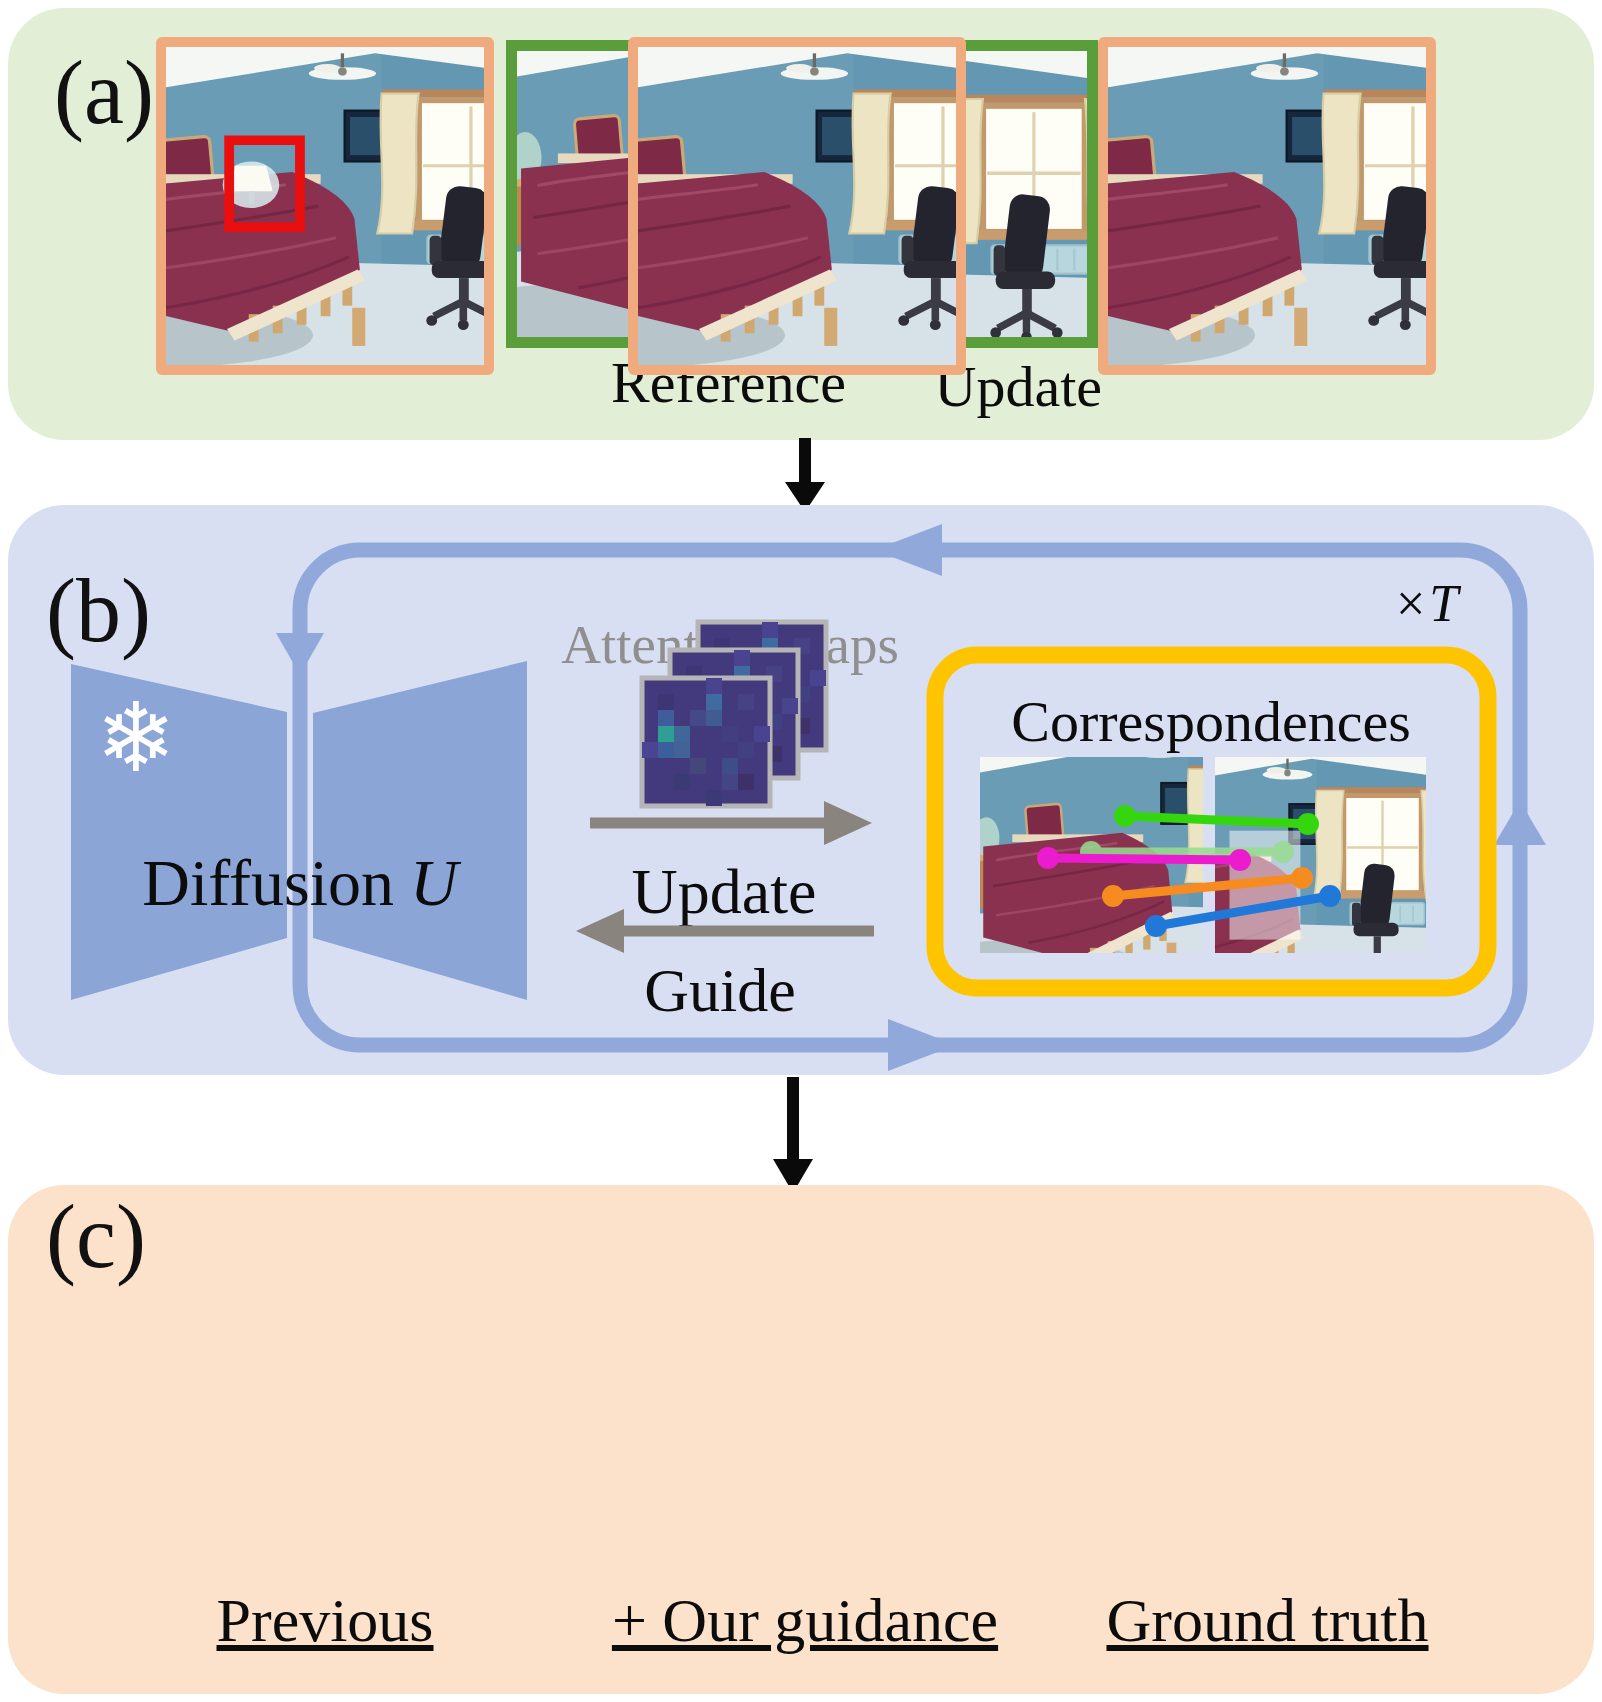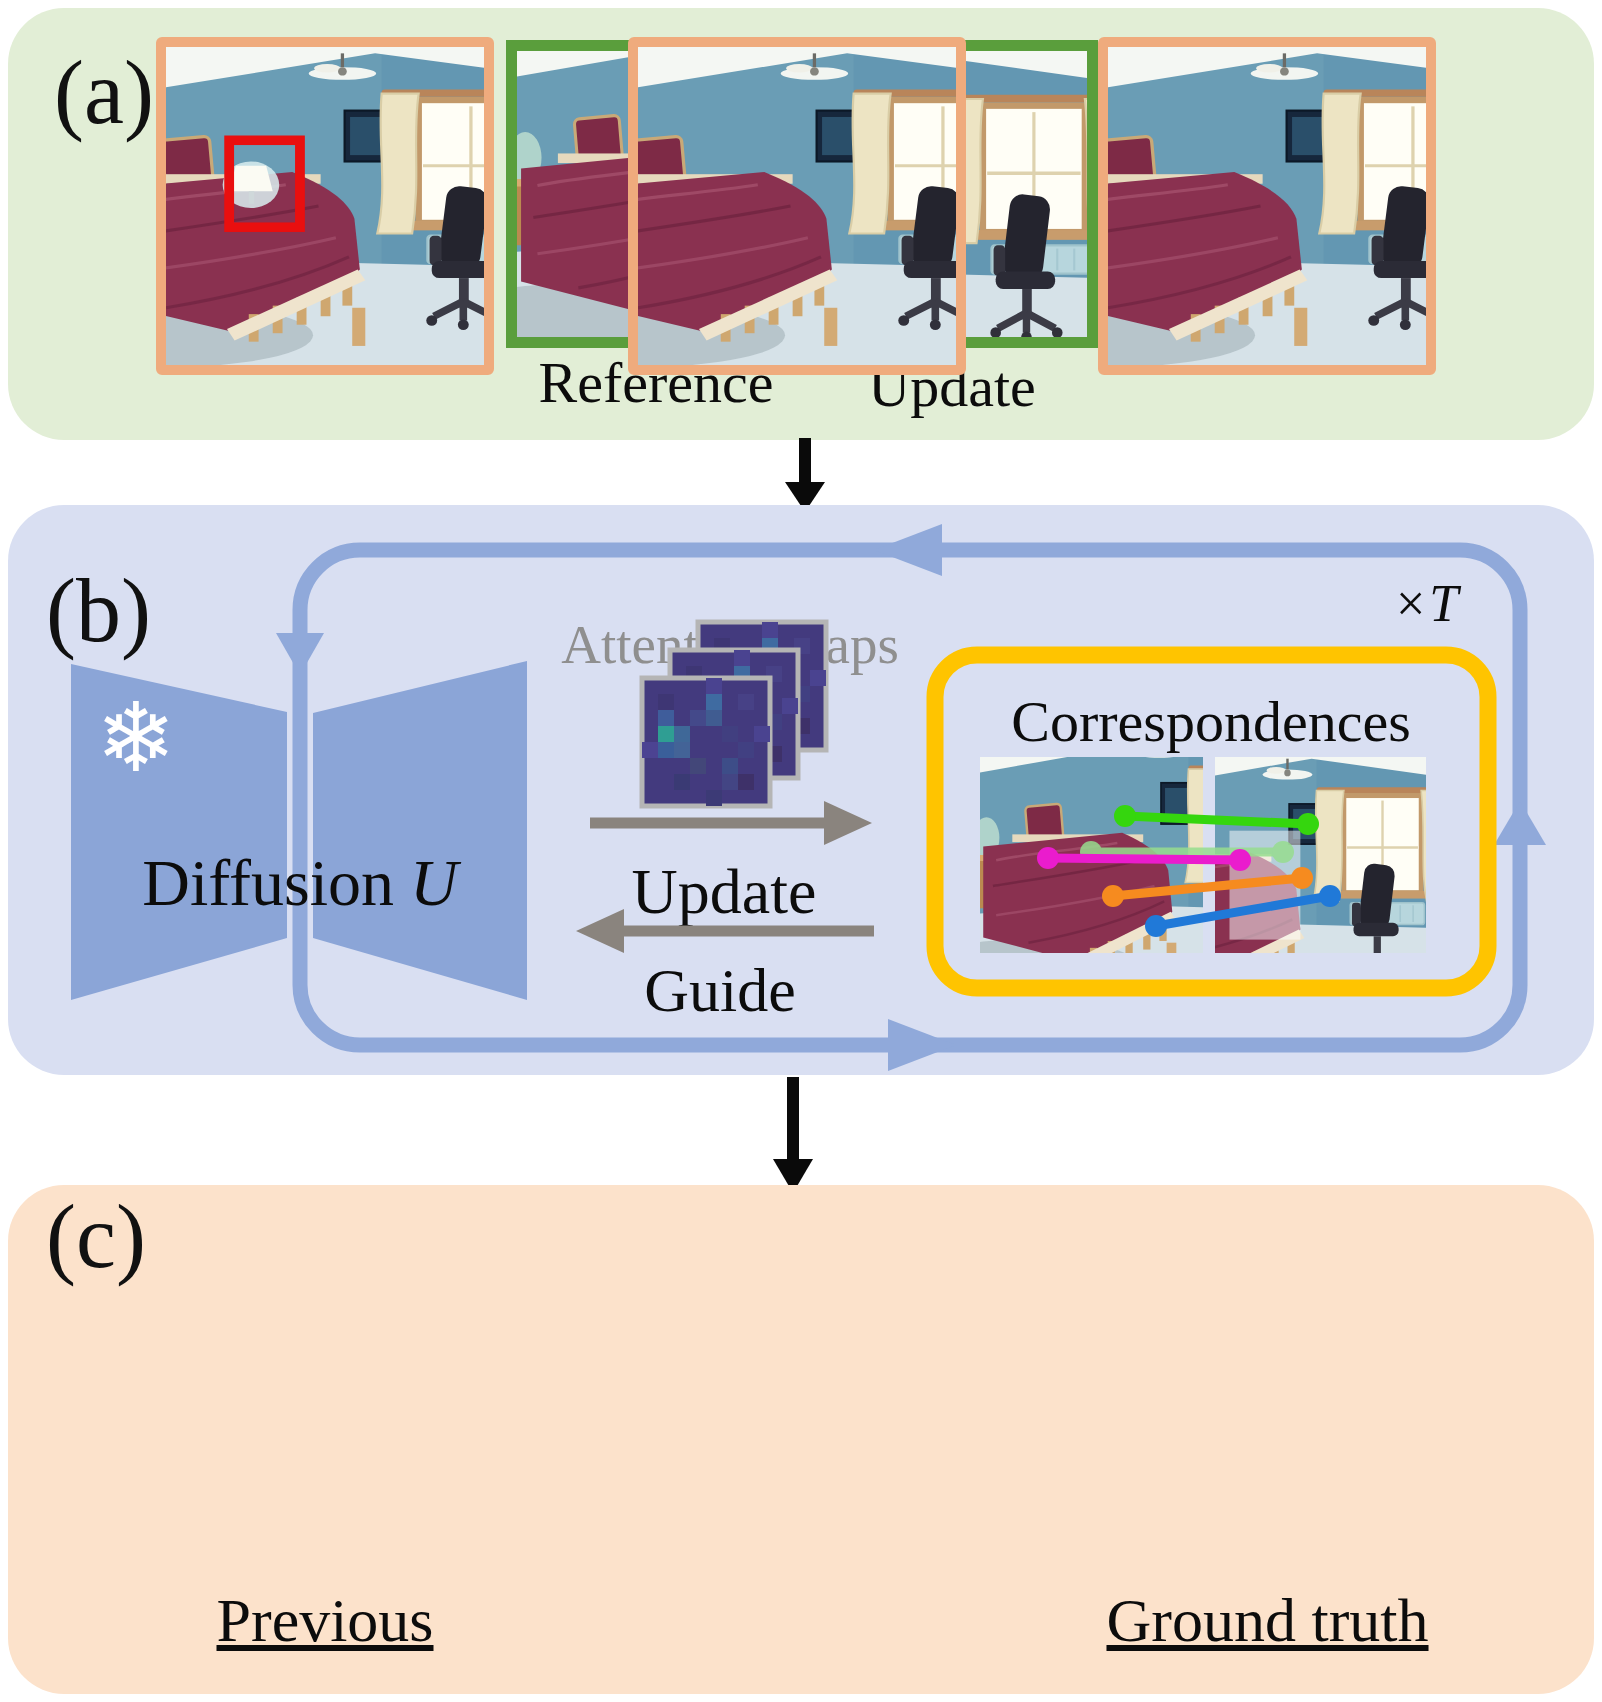--- a/index.html
+++ b/index.html
@@ -20,21 +20,21 @@
   #label-b { left:46px;  top:566px; }
   #label-c { left:46px;  top:1192px; }
   .green-box {
     position:absolute; top:40px; width:296px; height:308px;
     border:11px solid var(--image_border_green); background:#fff;
   }
   .green-box svg { display:block; width:100%; height:100%; }
   #ref-box { left:506px; }
   #target-box { left:802px; }
   .caption {
-    position:absolute; text-align:center; font-size:58px; color:#0c0c0c; line-height:1.15;
+    position:absolute; text-align:right; font-size:58px; color:#0c0c0c; line-height:1.15;
   }
   #ref-caption    { left:466px;  top:350px; width:380px; }
   #target-caption { left:802px;  top:354px; width:300px; }
   .black-arrow { position:absolute; }
   #panel-b-svg { position:absolute; left:8px; top:505px; width:1586px; height:570px; }
   .result-box {
     position:absolute; top:37px; width:338px; height:338px;
     border:10px solid var(--image_border_salmon); border-radius:6px; background:#fff;
   }
   .result-box svg { display:block; width:100%; height:100%; }
@@ -278,15 +278,16 @@
         <use href="#room"></use>
       </svg>
   </div>
   <div id="gt-box" class="result-box">
     <svg viewBox="60 0 292 300" preserveAspectRatio="none">
         <use href="#room"></use>
       </svg>
   </div>
 
   <div id="previous-caption" class="c-caption">Previous</div>
+  <div id="guidance-caption" class="c-caption">+ Our guidance</div>
   <div id="gt-caption" class="c-caption">Ground truth</div>
 
 </div>
 
 </body></html>

